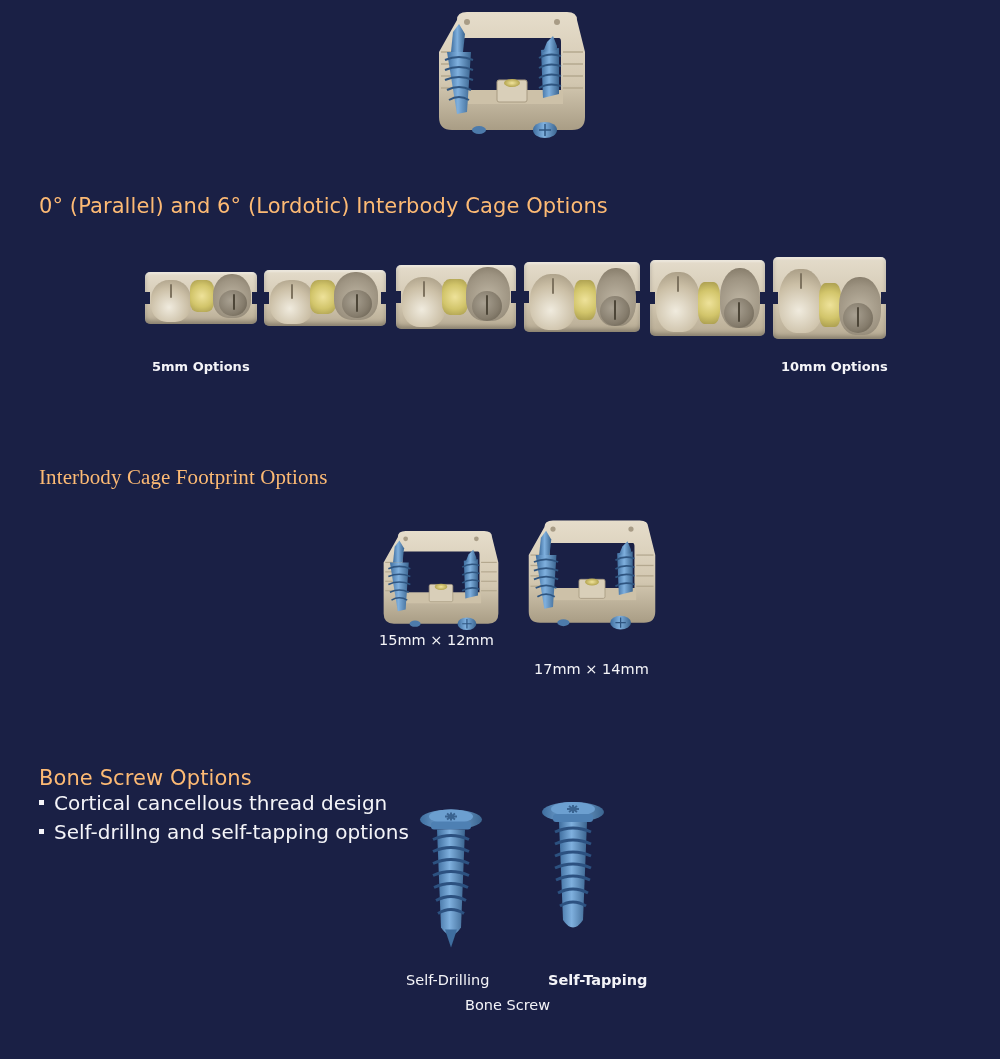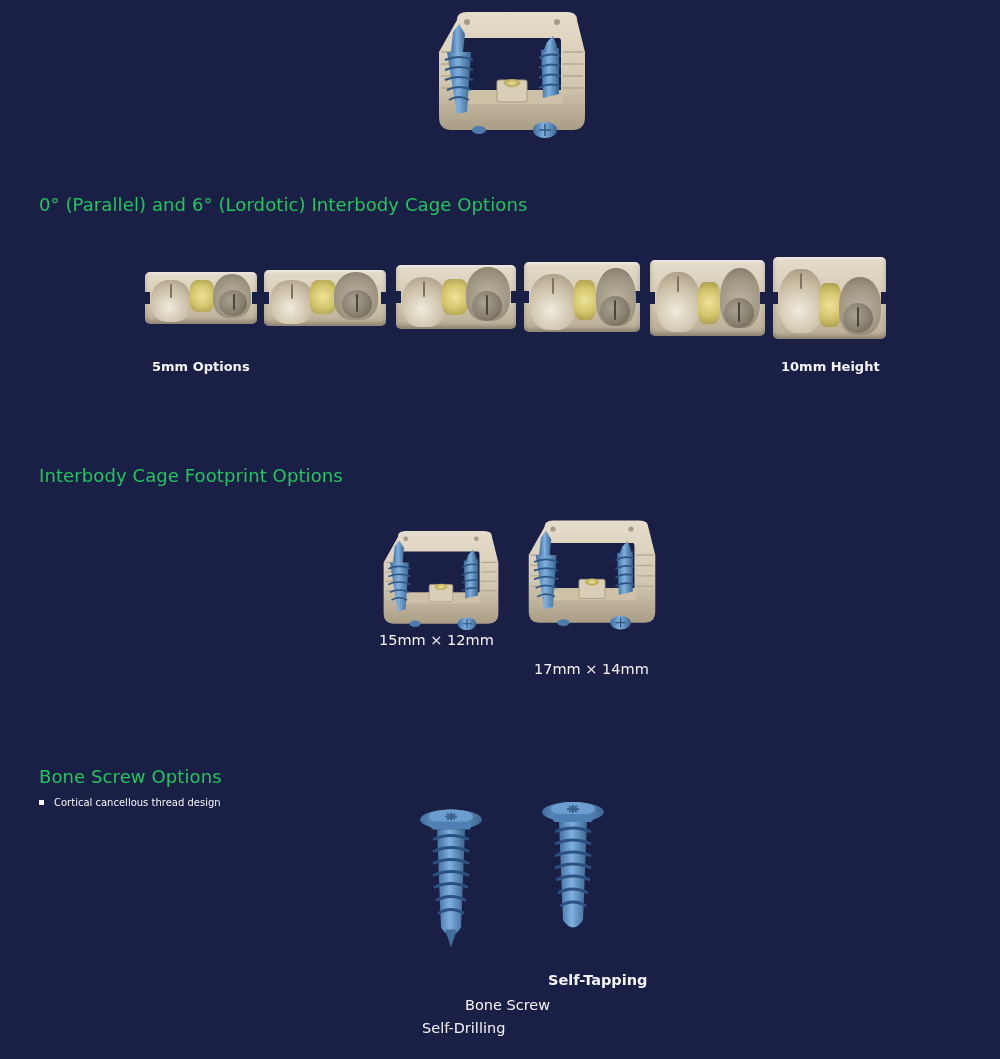--- a/index.html
+++ b/index.html
@@ -5,21 +5,21 @@
   html, body { margin: 0; padding: 0; }
   body {
     width: 1000px; height: 1059px;
     background: #1a2045;
     font-family: "DejaVu Sans", sans-serif;
     color: #ffffff;
     position: relative;
     overflow: hidden;
   }
   .abs { position: absolute; }
-  .heading { font-size: 18px; color: #22c55e; letter-spacing: 0.1px; }
+  .heading { font-size: 21px; color: #fdba74; letter-spacing: 0.1px; }
   .caption { font-size: 13px; color: #f4f4f8; font-weight: bold; }
   .caption-reg { font-size: 14.5px; color: #f4f4f8; }
 
   
   .cage-top { position: absolute; }
   .cage-top svg { display: block; }
 
   
   .side-cage {
     position: absolute;
@@ -49,21 +49,21 @@
     background: radial-gradient(circle at 40% 40%, #a8a091 0%, #857c6c 60%, #5f5748 100%);
   }
   .side-cage .big-dome {
     position: absolute; border-radius: 48% 48% 40% 40%;
     background: radial-gradient(circle at 50% 55%, #bdb4a2 0%, #9e9482 60%, #7b715f 100%);
   }
 
   
   .bullet-list { list-style: none; margin: 0; padding: 0; }
   .bullet-list li {
-    font-size: 10px; color: #f4f4f8; height: 28.5px; line-height: 28.5px;
+    font-size: 20px; color: #f4f4f8; height: 28.5px; line-height: 28.5px;
     position: relative; padding-left: 15px;
   }
   .bullet-list li .sq {
     position: absolute; left: 0; top: 11px; width: 5px; height: 5px; background: #f4f4f8;
   }
 </style>
 </head>
 <body>
 
 <svg width="0" height="0" style="position:absolute">
@@ -221,50 +221,51 @@
     <div class="dome" style="left:6px; top:12px; width:44px; height:64px;"></div>
     <div class="slot" style="left:27px; top:16px; height:16px;"></div>
     <div class="gold" style="left:46px; top:26px; width:22px; height:44px;"></div>
     <div class="big-dome" style="left:66px; top:20px; width:42px; height:58px;"></div>
     <div class="hole" style="left:70px; top:46px; width:30px; height:30px;"></div>
     <div class="slot" style="left:84px; top:50px; height:20px; background:#4d4638;"></div>
   </div>
 </div>
 
 <div class="abs caption" style="left:152px; top:359px;">5mm Options</div>
-<div class="abs caption" style="left:781px; top:359px;">10mm Height</div>
-
-<div class="abs heading" style="left:39px; top:465px;">Interbody Cage Footprint Options</div>
+<div class="abs caption" style="left:781px; top:359px;">10mm Options</div>
+
+<div class="abs heading" style="left:39px; top:465px;font-family:Liberation Serif, serif;">Interbody Cage Footprint Options</div>
 
 <div class="cage-top" style="left:382px; top:531px;">
   <svg width="118" height="99" viewBox="0 0 150 126">
       <use href="#cage-top-shape"></use>
     </svg>
 </div>
 <div class="cage-top" style="left:527px; top:520px;">
   <svg width="130" height="110" viewBox="0 0 150 126">
       <use href="#cage-top-shape"></use>
     </svg>
 </div>
 <div class="abs caption-reg" style="left:379px; top:632px;">15mm × 12mm</div>
 <div class="abs caption-reg" style="left:534px; top:661px;">17mm × 14mm</div>
 
 <div class="abs heading" style="left:39px; top:751px;margin-top:15px;">Bone Screw Options</div>
 
 <ul class="abs bullet-list" style="left:39px; top:789px;">
   <li><span class="sq"></span><span>Cortical cancellous thread design</span></li>
+  <li><span class="sq"></span><span>Self-drillng and self-tapping options</span></li>
 </ul>
 
 <div class="abs" style="left:419px; top:800px;">
   <svg width="64" height="155" viewBox="0 0 64 140">
       <use href="#screw-shape"></use>
     <path d="M26,122 L32,140 L38,122 Z" fill="#3f6e9f"></path>
     </svg>
 </div>
 <div class="abs" style="left:541px; top:800px;">
   <svg width="64" height="140" viewBox="0 0 64 140">
       <use href="#screw-shape"></use>
     </svg>
 </div>
 
-<div class="abs caption-reg" style="left:422px; top:972px;margin-top:48px;">Self-Drilling</div>
+<div class="abs caption-reg" style="left:406px; top:972px;">Self-Drilling</div>
 <div class="abs caption-reg" style="left:548px; top:972px;font-weight:bold;">Self-Tapping</div>
 <div class="abs caption-reg" style="left:465px; top:997px;">Bone Screw</div>
 
 </body></html>

